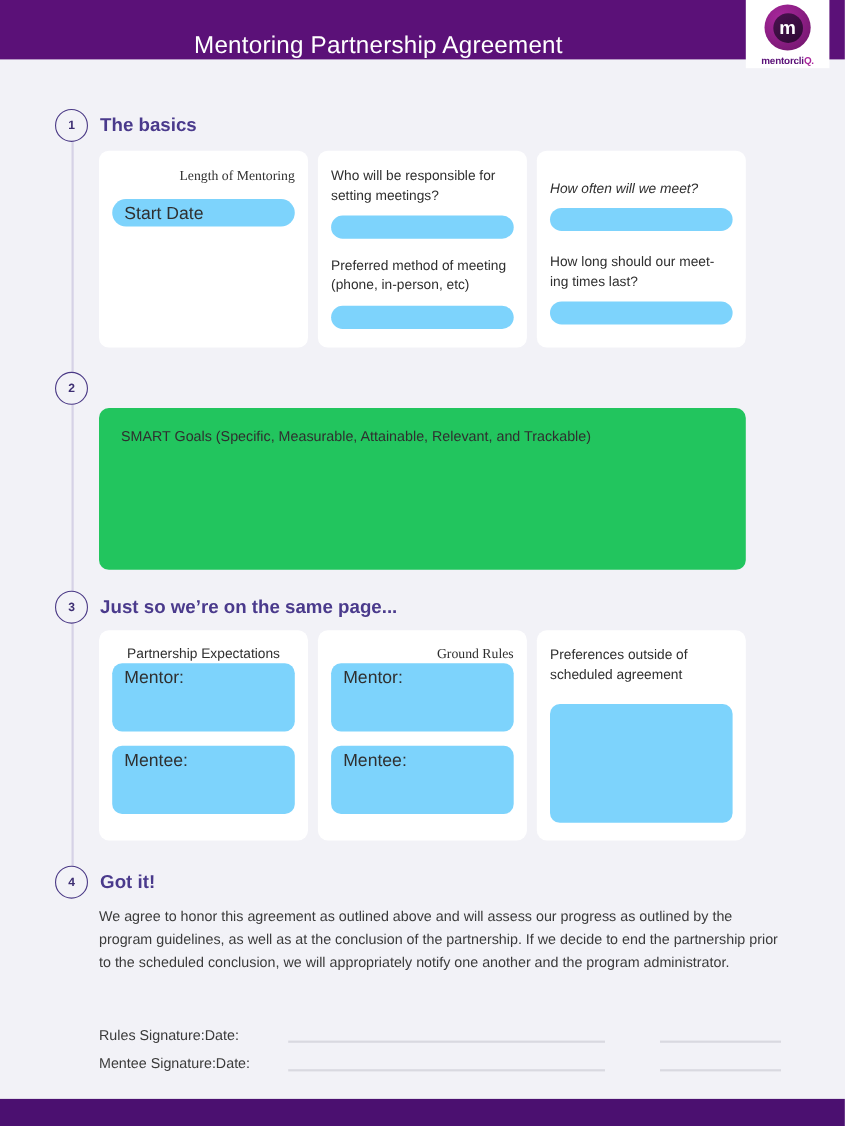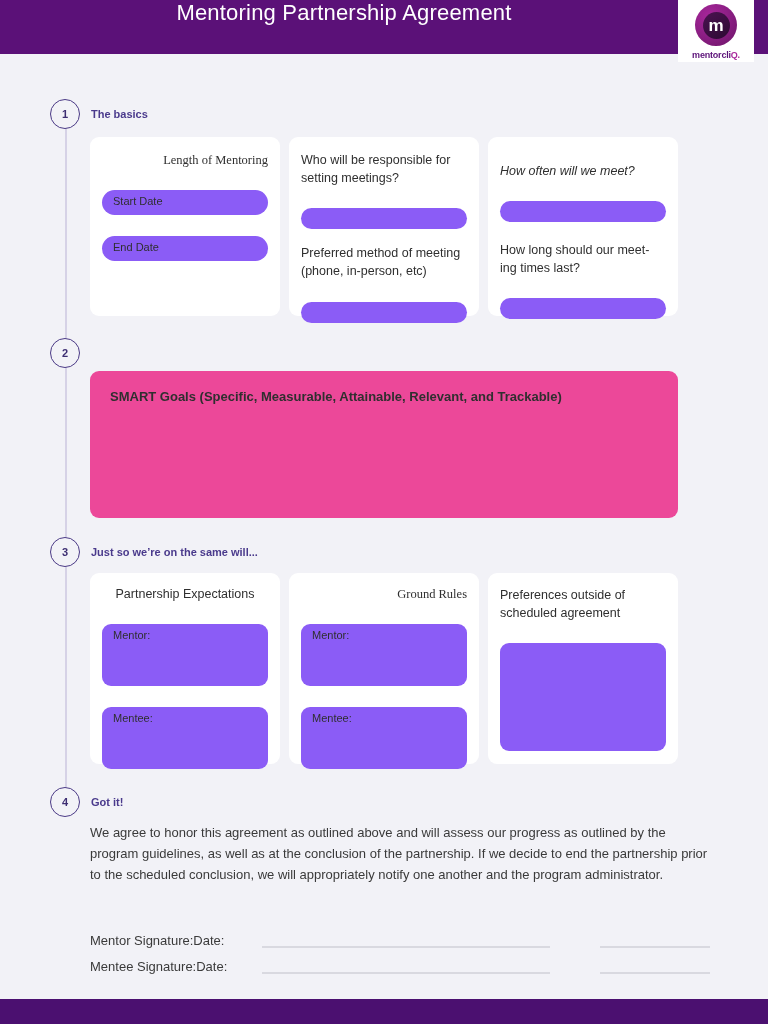--- a/index.html
+++ b/index.html
@@ -18,21 +18,21 @@
   }
 
   
   .header {
     position: absolute;
     top: 0; left: 0;
     width: 768px;
     height: 54px;
     background: #5b1178;
     display: flex;
-    align-items: flex-start;
+    align-items: flex-end;
     justify-content: center;
   }
   .header-title {
     color: #ffffff;
     font-size: 22px;
     font-weight: 400;
     letter-spacing: 0.2px;
     padding-right: 80px;
   }
 
@@ -116,56 +116,54 @@
     font-size: 11px;
     font-weight: 700;
     display: flex;
     align-items: center;
     justify-content: center;
     flex: none;
     z-index: 2;
   }
   .section-title {
     color: #4a3a8c;
-    font-size: 11px;
+    font-size: 17px;
     font-weight: bold;
     white-space: nowrap;
   }
 
   
   .card {
     position: absolute;
     background: #ffffff;
     border-radius: 9px;
   }
   .card-label {
     font-size: 12.5px;
     color: #2f2f2f;
     line-height: 1.45;
     font-weight: 400;
   }
   .card-label.center { text-align: right; font-family: Liberation Serif, serif; }
 
   .field {
-    background: #8b5cf6;
+    background: #7dd3fc;
     border-radius: 9px;
-    font-size: 11px;
+    font-size: 16px;
     color: #2f2f2f;
     padding: 5px 11px;
-    margin-top: 21px;
   }
   .field.pill { border-radius: 20px; }
 
   
   .bigbox {
     position: absolute;
-    background: #ec4899;
+    background: #22c55e;
     border-radius: 9px;
     padding: 18px 20px;
-    font-weight: bold;
   }
   .bigbox-text {
     font-size: 13px;
     color: #2f2f2f;
   }
 
   
   .agree-para {
     position: absolute;
     font-size: 13px;
@@ -220,21 +218,20 @@
 <div class="rail"></div>
 
 <div class="section-head" style="left:50px; top:99px;">
   <div class="step-badge">1</div>
   <div class="section-title">The basics</div>
 </div>
 
 <div class="card" style="left:90px; top:137px; width:190px; height:179px; padding:14px 12px 0 12px;">
   <div class="card-label center" style="margin-bottom:12px;">Length of Mentoring</div>
   <div class="field pill" style="height:25px; margin-bottom:16px;">Start Date</div>
-  <div class="field pill" style="height:25px;">End Date</div>
 </div>
 
 <div class="card" style="left:289px; top:137px; width:190px; height:179px; padding:14px 12px 0 12px;">
   <div class="card-label" style="margin-bottom:9px;">Who will be responsible for setting meetings?</div>
   <div class="field pill" style="height:21px; margin-bottom:15px;"></div>
   <div class="card-label" style="margin-bottom:9px;">Preferred method of meeting (phone, in-person, etc)</div>
   <div class="field pill" style="height:21px;"></div>
 </div>
 
 <div class="card" style="left:488px; top:137px; width:190px; height:179px; padding:25px 12px 0 12px;">
@@ -247,21 +244,21 @@
 <div class="section-head" style="left:50px; top:338px;">
   <div class="step-badge">2</div>
 </div>
 
 <div class="bigbox" style="left:90px; top:371px; width:588px; height:147px;">
   <div class="bigbox-text">SMART Goals (Specific, Measurable, Attainable, Relevant, and Trackable)</div>
 </div>
 
 <div class="section-head" style="left:50px; top:537px;">
   <div class="step-badge">3</div>
-  <div class="section-title">Just so we’re on the same will...</div>
+  <div class="section-title">Just so we’re on the same page...</div>
 </div>
 
 <div class="card" style="left:90px; top:573px; width:190px; height:191px; padding:12px 12px 0 12px;">
   <div class="card-label" style="text-align:center;">Partnership Expectations</div>
   <div class="field" style="height:62px; margin-bottom:13px;">Mentor:</div>
   <div class="field" style="height:62px;">Mentee:</div>
 </div>
 
 <div class="card" style="left:289px; top:573px; width:190px; height:191px; padding:12px 12px 0 12px;">
   <div class="card-label center" style="">Ground Rules</div>
@@ -275,21 +272,21 @@
 </div>
 
 <div class="section-head" style="left:50px; top:787px;">
   <div class="step-badge">4</div>
   <div class="section-title">Got it!</div>
 </div>
 
 <div class="agree-para" style="left:90px; top:822px; width:622px;">We agree to honor this agreement as outlined above and will assess our progress as outlined by the program guidelines, as well as at the conclusion of the partnership. If we decide to end the partnership prior to the scheduled conclusion, we will appropriately notify one another and the program administrator.</div>
 
 <div class="sig-row" style="left:90px; top:933px;">
-  <span>Mentor Signature:Date:</span>
+  <span>Rules Signature:Date:</span>
 </div>
 <div class="sig-line-a" style="left:262px; top:946px; width:288px;"></div>
 <div class="sig-line-b" style="left:600px; top:946px; width:110px;"></div>
 
 <div class="sig-row" style="left:90px; top:959px;">
   <span>Mentee Signature:Date:</span>
 </div>
 <div class="sig-line-a" style="left:262px; top:972px; width:288px;"></div>
 <div class="sig-line-b" style="left:600px; top:972px; width:110px;"></div>
 

